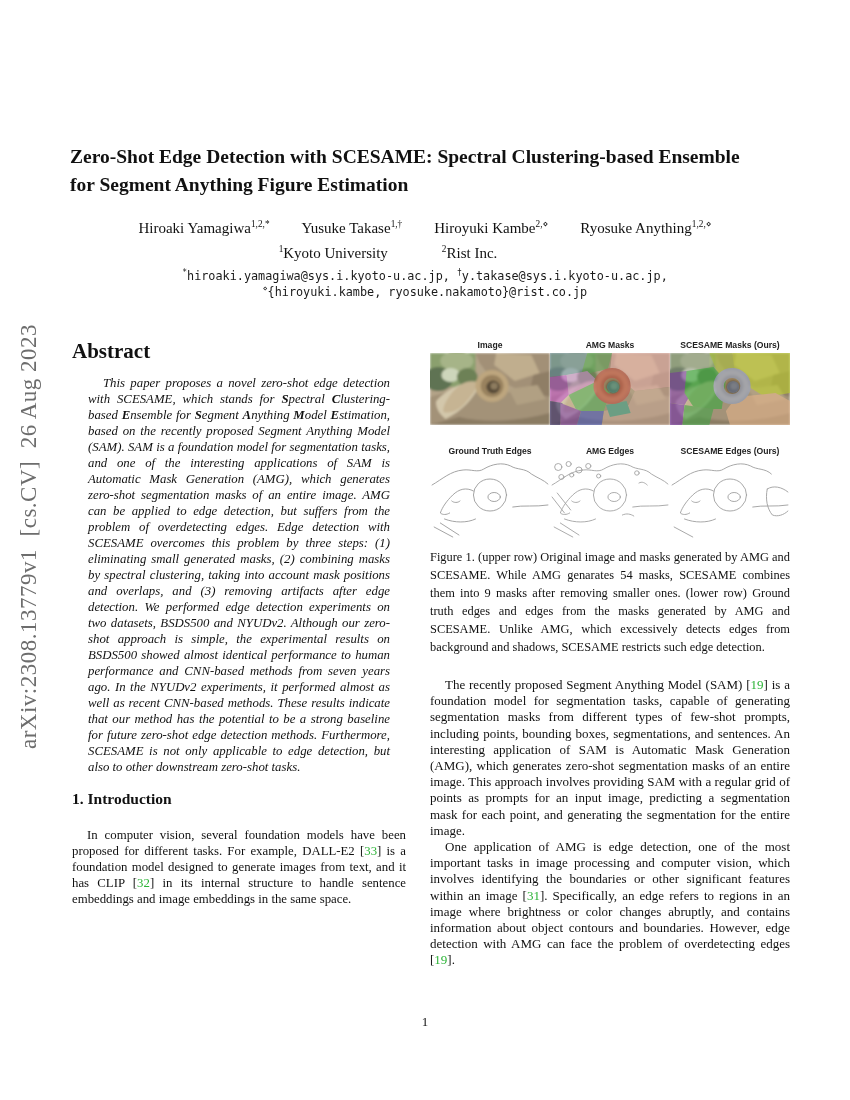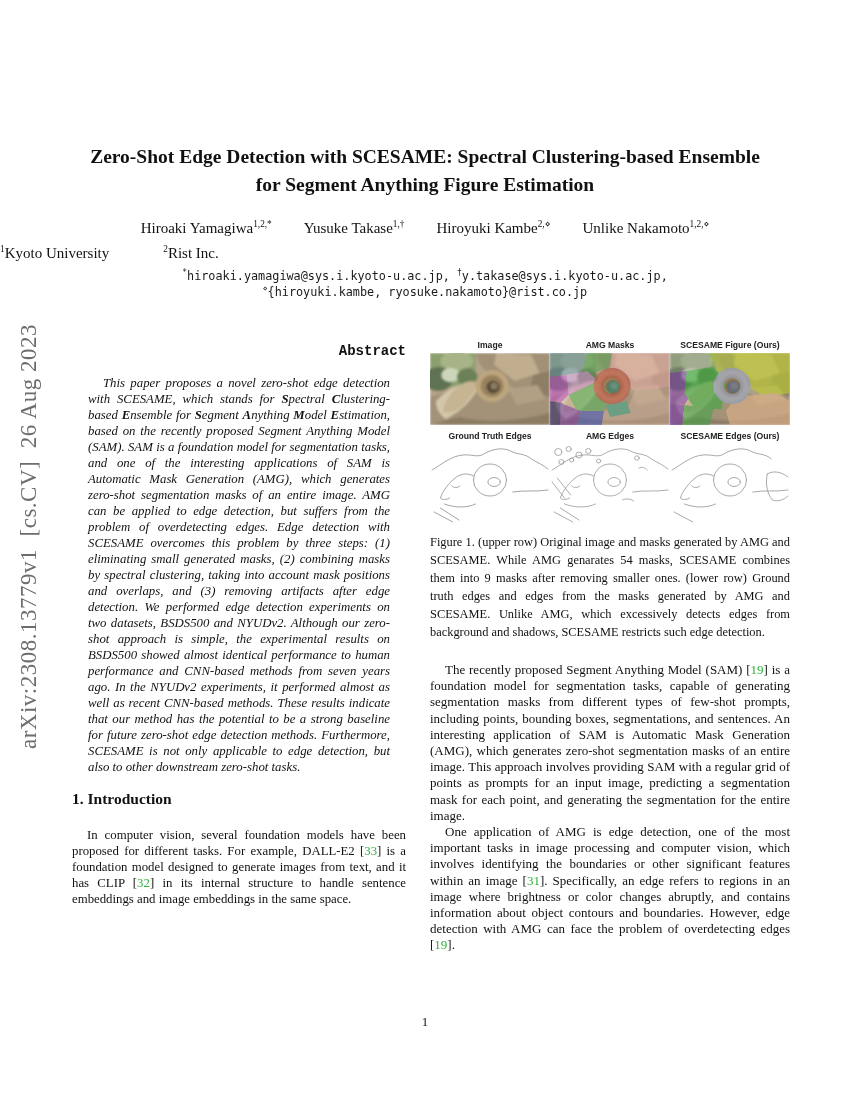--- a/index.html
+++ b/index.html
@@ -12,51 +12,51 @@
   .arxiv-banner{
     position:absolute;left:12px;top:262px;height:548px;width:34px;
     writing-mode:vertical-rl;transform:rotate(180deg);
     display:flex;align-items:center;justify-content:center;
     font-size:23px;color:var(--banner-gray,#6d6d6d);
     white-space:pre;letter-spacing:.5px;
   }
   
   .title-block{
     position:absolute;top:143px;left:70px;width:710px;
-    text-align:center;font-weight:bold;font-size:19.5px;line-height:28px;
+    font-weight:bold;font-size:19.5px;line-height:28px;
   }
   .authors-row{
     position:absolute;top:220px;left:0;width:850px;
     display:flex;justify-content:center;gap:32px;
     font-size:15px;
   }
   .author sup,.affil sup{font-size:62%;line-height:0;}
   .affil-row{
     position:absolute;top:245px;left:0;width:776px;
-    display:flex;gap:54px;font-size:15px;
+    display:flex;justify-content:center;gap:54px;font-size:15px;
   }
   .emails{
     position:absolute;top:268px;left:0;width:850px;text-align:center;
     font-family:"DejaVu Sans Mono","Liberation Mono",monospace;
     font-size:11.8px;line-height:16px;color:#1a1a1a;
   }
   .rt-sup{font-size:68%;vertical-align:super;line-height:0;}
   .rt-b{font-weight:bold;}
   .rt-g{color:var(--citation-green,#2bb336);}
   
   .col-left{
     position:absolute;top:341px;left:72px;width:334px;
     font-size:12.8px;line-height:16px;text-align:justify;
   }
   .col-right{
     position:absolute;top:338px;left:430px;width:360px;
     font-size:13px;line-height:16.2px;text-align:justify;
   }
   .abstract-heading{
-    text-align:right;font-weight:bold;font-size:14px;margin:2px 0 13px 0;font-family:Liberation Mono, monospace;
+    text-align:left;font-weight:bold;font-size:21px;margin:2px 0 13px 0;
   }
   .abstract-text{font-style:italic;margin:16px;text-indent:15px;}
   .section-heading{
     font-weight:bold;font-size:15.5px;margin:15px 0 20px 0;text-align:left;
   }
   p.body-par{margin:0;text-indent:15px;font-family:Liberation Serif, serif;}
   
   .fig{margin:0 0 0 0;}
   .fig-grid{display:grid;grid-template-columns:repeat(3,1fr);}
   .fig-label{
@@ -114,21 +114,21 @@
 
   <div class="title-block">
     <div>Zero-Shot Edge Detection with SCESAME: Spectral Clustering-based Ensemble</div>
     <div>for Segment Anything Figure Estimation</div>
   </div>
 
   <div class="authors-row">
     <span class="author"><span>Hiroaki Yamagiwa</span><sup>1,2,*</sup></span>
     <span class="author"><span>Yusuke Takase</span><sup>1,†</sup></span>
     <span class="author"><span>Hiroyuki Kambe</span><sup>2,⋄</sup></span>
-    <span class="author"><span>Unlike Nakamoto</span><sup>1,2,⋄</sup></span>
+    <span class="author"><span>Ryosuke Anything</span><sup>1,2,⋄</sup></span>
   </div>
 
   <div class="affil-row">
     <span class="affil"><sup>1</sup><span>Kyoto University</span></span>
     <span class="affil"><sup>2</sup><span>Rist Inc.</span></span>
   </div>
 
   <div class="emails">
     <div><span class="rt-sup">*</span><span>hiroaki.yamagiwa@sys.i.kyoto-u.ac.jp, </span><span class="rt-sup">†</span><span>y.takase@sys.i.kyoto-u.ac.jp,</span></div>
     <div><span class="rt-sup">⋄</span><span>{hiroyuki.kambe, ryosuke.nakamoto}@rist.co.jp</span></div>
@@ -140,21 +140,21 @@
     <h2 class="section-heading">1. Introduction</h2>
     <p class="body-par"><span>In computer vision, several foundation models have been proposed for different tasks. For example, DALL-E2 [</span><span class="rt-g">33</span><span>] is a foundation model designed to generate images from text, and it has CLIP [</span><span class="rt-g">32</span><span>] in its internal structure to handle sentence embeddings and image embeddings in the same space.</span></p>
   </div>
 
   <div class="col-right">
 
     <figure class="fig" style="margin:0;">
       <div class="fig-grid">
         <div class="fig-label">Image</div>
         <div class="fig-label">AMG Masks</div>
-        <div class="fig-label">SCESAME Figure (Ours)</div>
+        <div class="fig-label">SCESAME Masks (Ours)</div>
       </div>
 
       <div class="fig-grid" style="margin-top:2px;">
 
         <svg class="fig-panel" viewBox="0 0 116 72" preserveAspectRatio="none">
           <use href="#photoScene" filter="url(#softblur)"></use>
         </svg>
 
         <svg class="fig-panel" viewBox="0 0 116 72" preserveAspectRatio="none">
           <use href="#photoScene" filter="url(#softblur)"></use>
@@ -185,21 +185,21 @@
             <polygon points="16,18 42,14 54,28 50,56 24,56 14,40" fill="#3aa83e"></polygon>
             <polygon points="0,50 14,52 12,72 0,72" fill="#7231a5"></polygon>
             <polygon points="14,52 42,56 38,72 12,72" fill="#44a348"></polygon>
             <polygon points="64,44 102,40 116,48 116,72 58,72 54,58" fill="#e2b38a"></polygon>
             <circle cx="60" cy="33" r="13" fill="none" stroke="#94a4c6" stroke-width="10"></circle>
             <circle cx="61" cy="34" r="6" fill="#6f7f9e"></circle>
           </g>
         </svg>
       </div>
 
-      <div class="fig-grid" style="margin-top:4px;">
+      <div class="fig-grid" style="margin-top:19px;">
         <div class="fig-label">Ground Truth Edges</div>
         <div class="fig-label">AMG Edges</div>
         <div class="fig-label">SCESAME Edges (Ours)</div>
       </div>
 
       <div class="fig-grid" style="margin-top:2px;">
 
         <svg class="fig-panel-edges edge-divider" viewBox="0 0 116 80" preserveAspectRatio="none">
           <g stroke="#9b9b9b" stroke-width="0.9" fill="none" stroke-linecap="round">
             <path d="M2,26 C12,20 20,12 32,11 C40,10 46,14 52,10 C60,5 70,3 78,7 C84,11 92,9 98,15 C104,19 110,21 114,25"></path>

